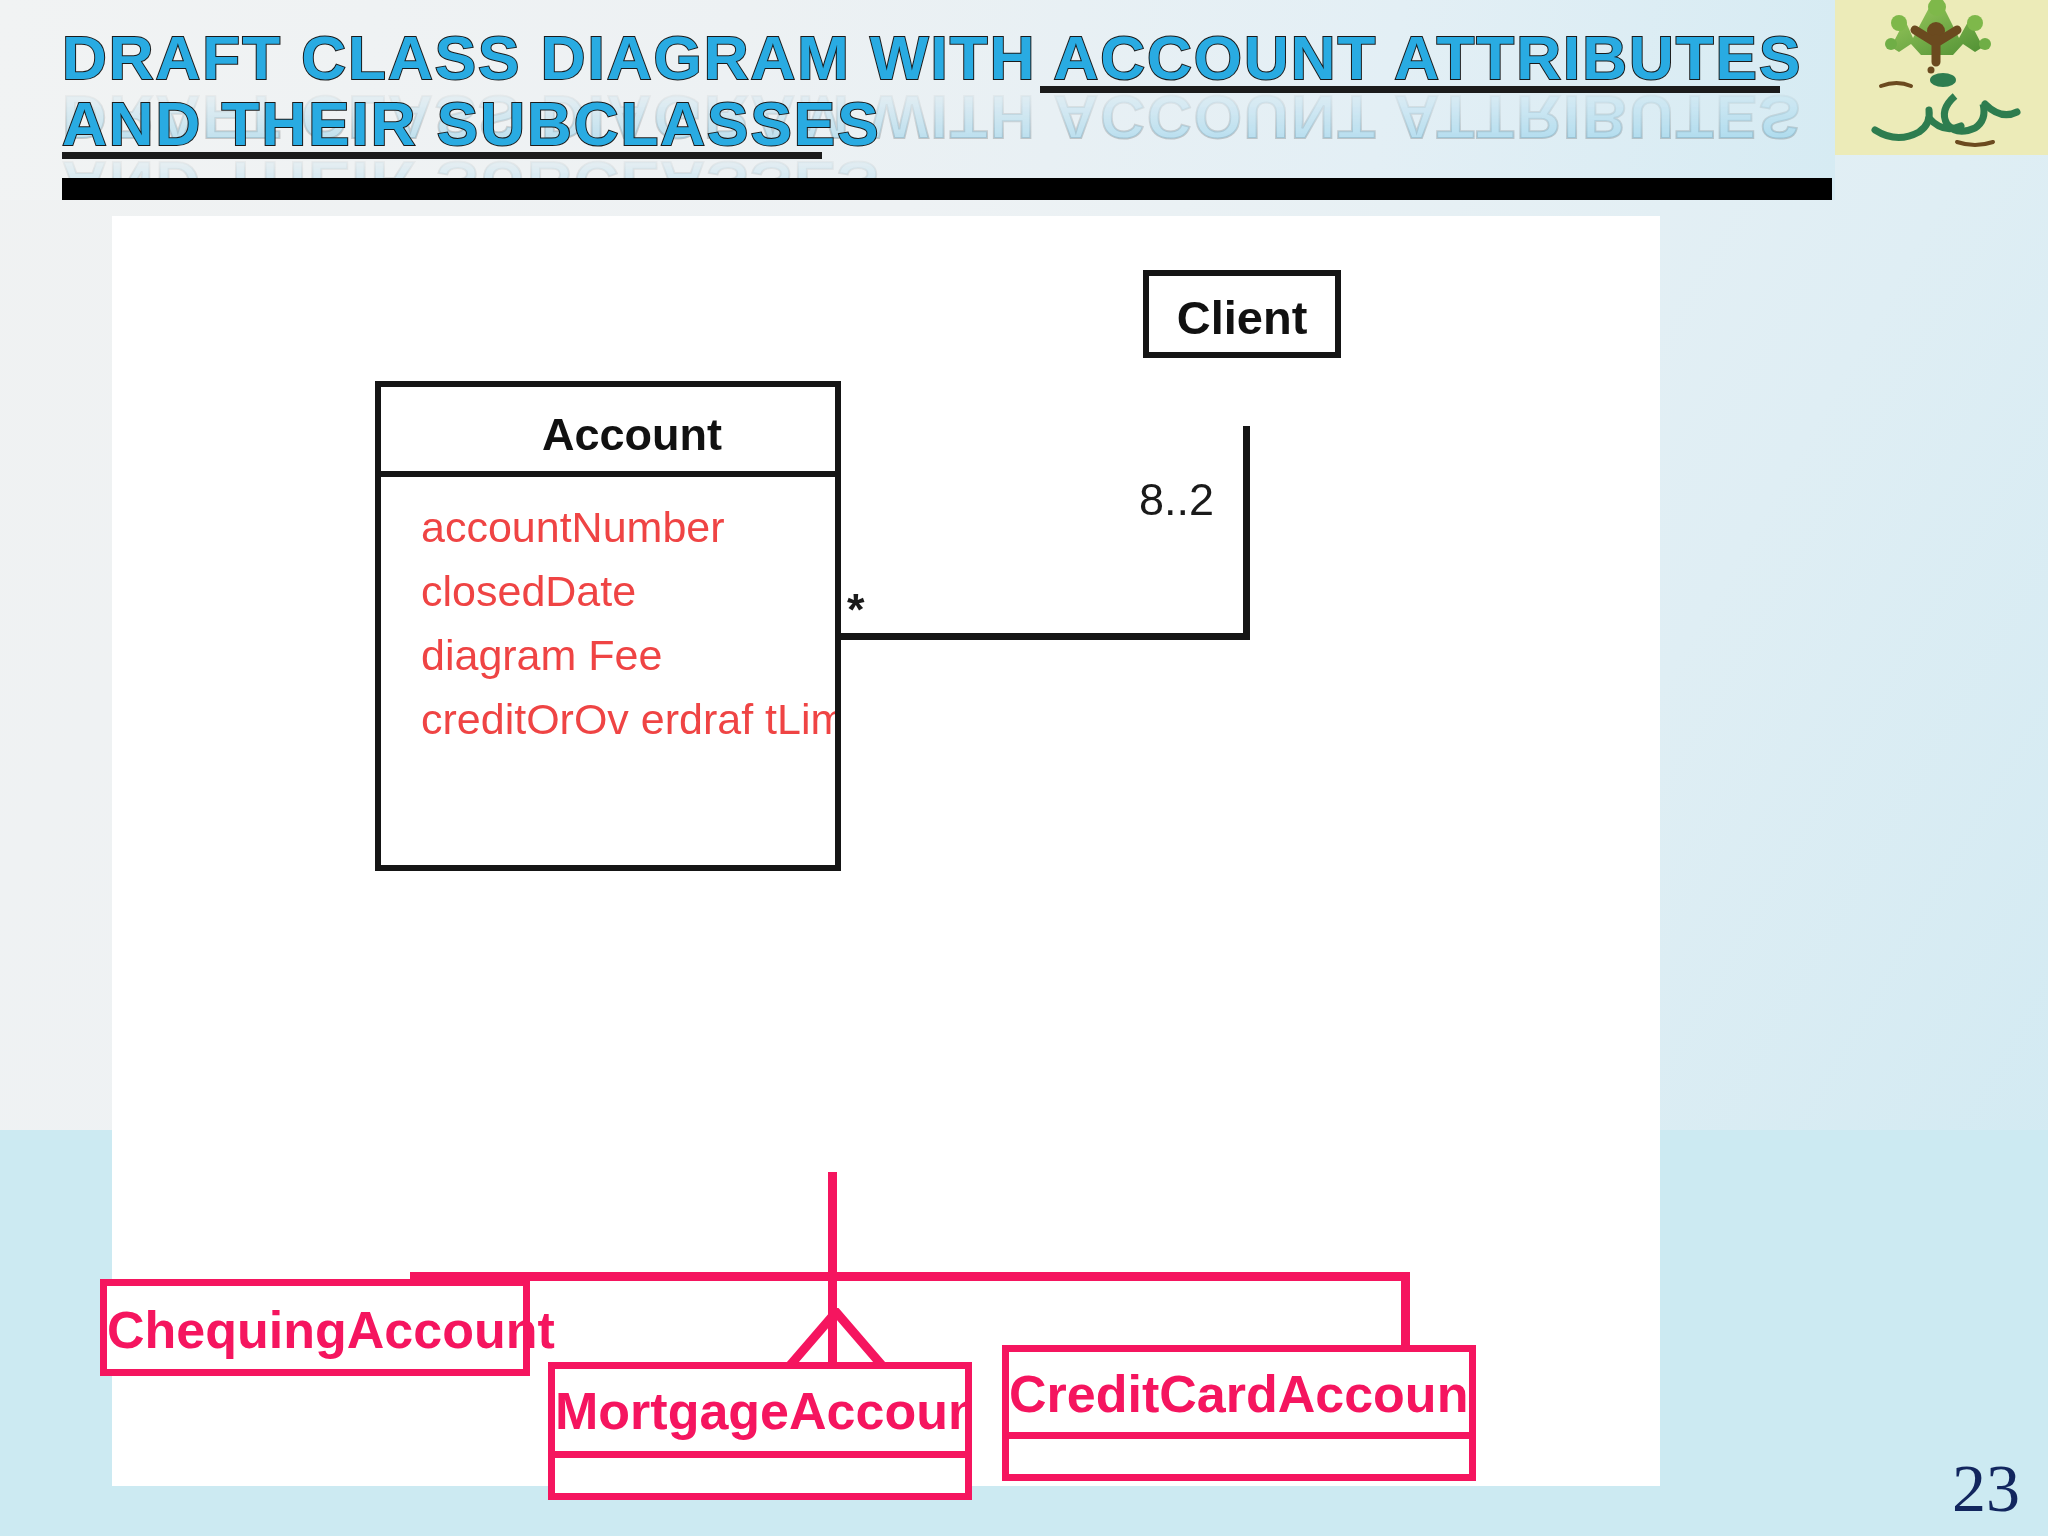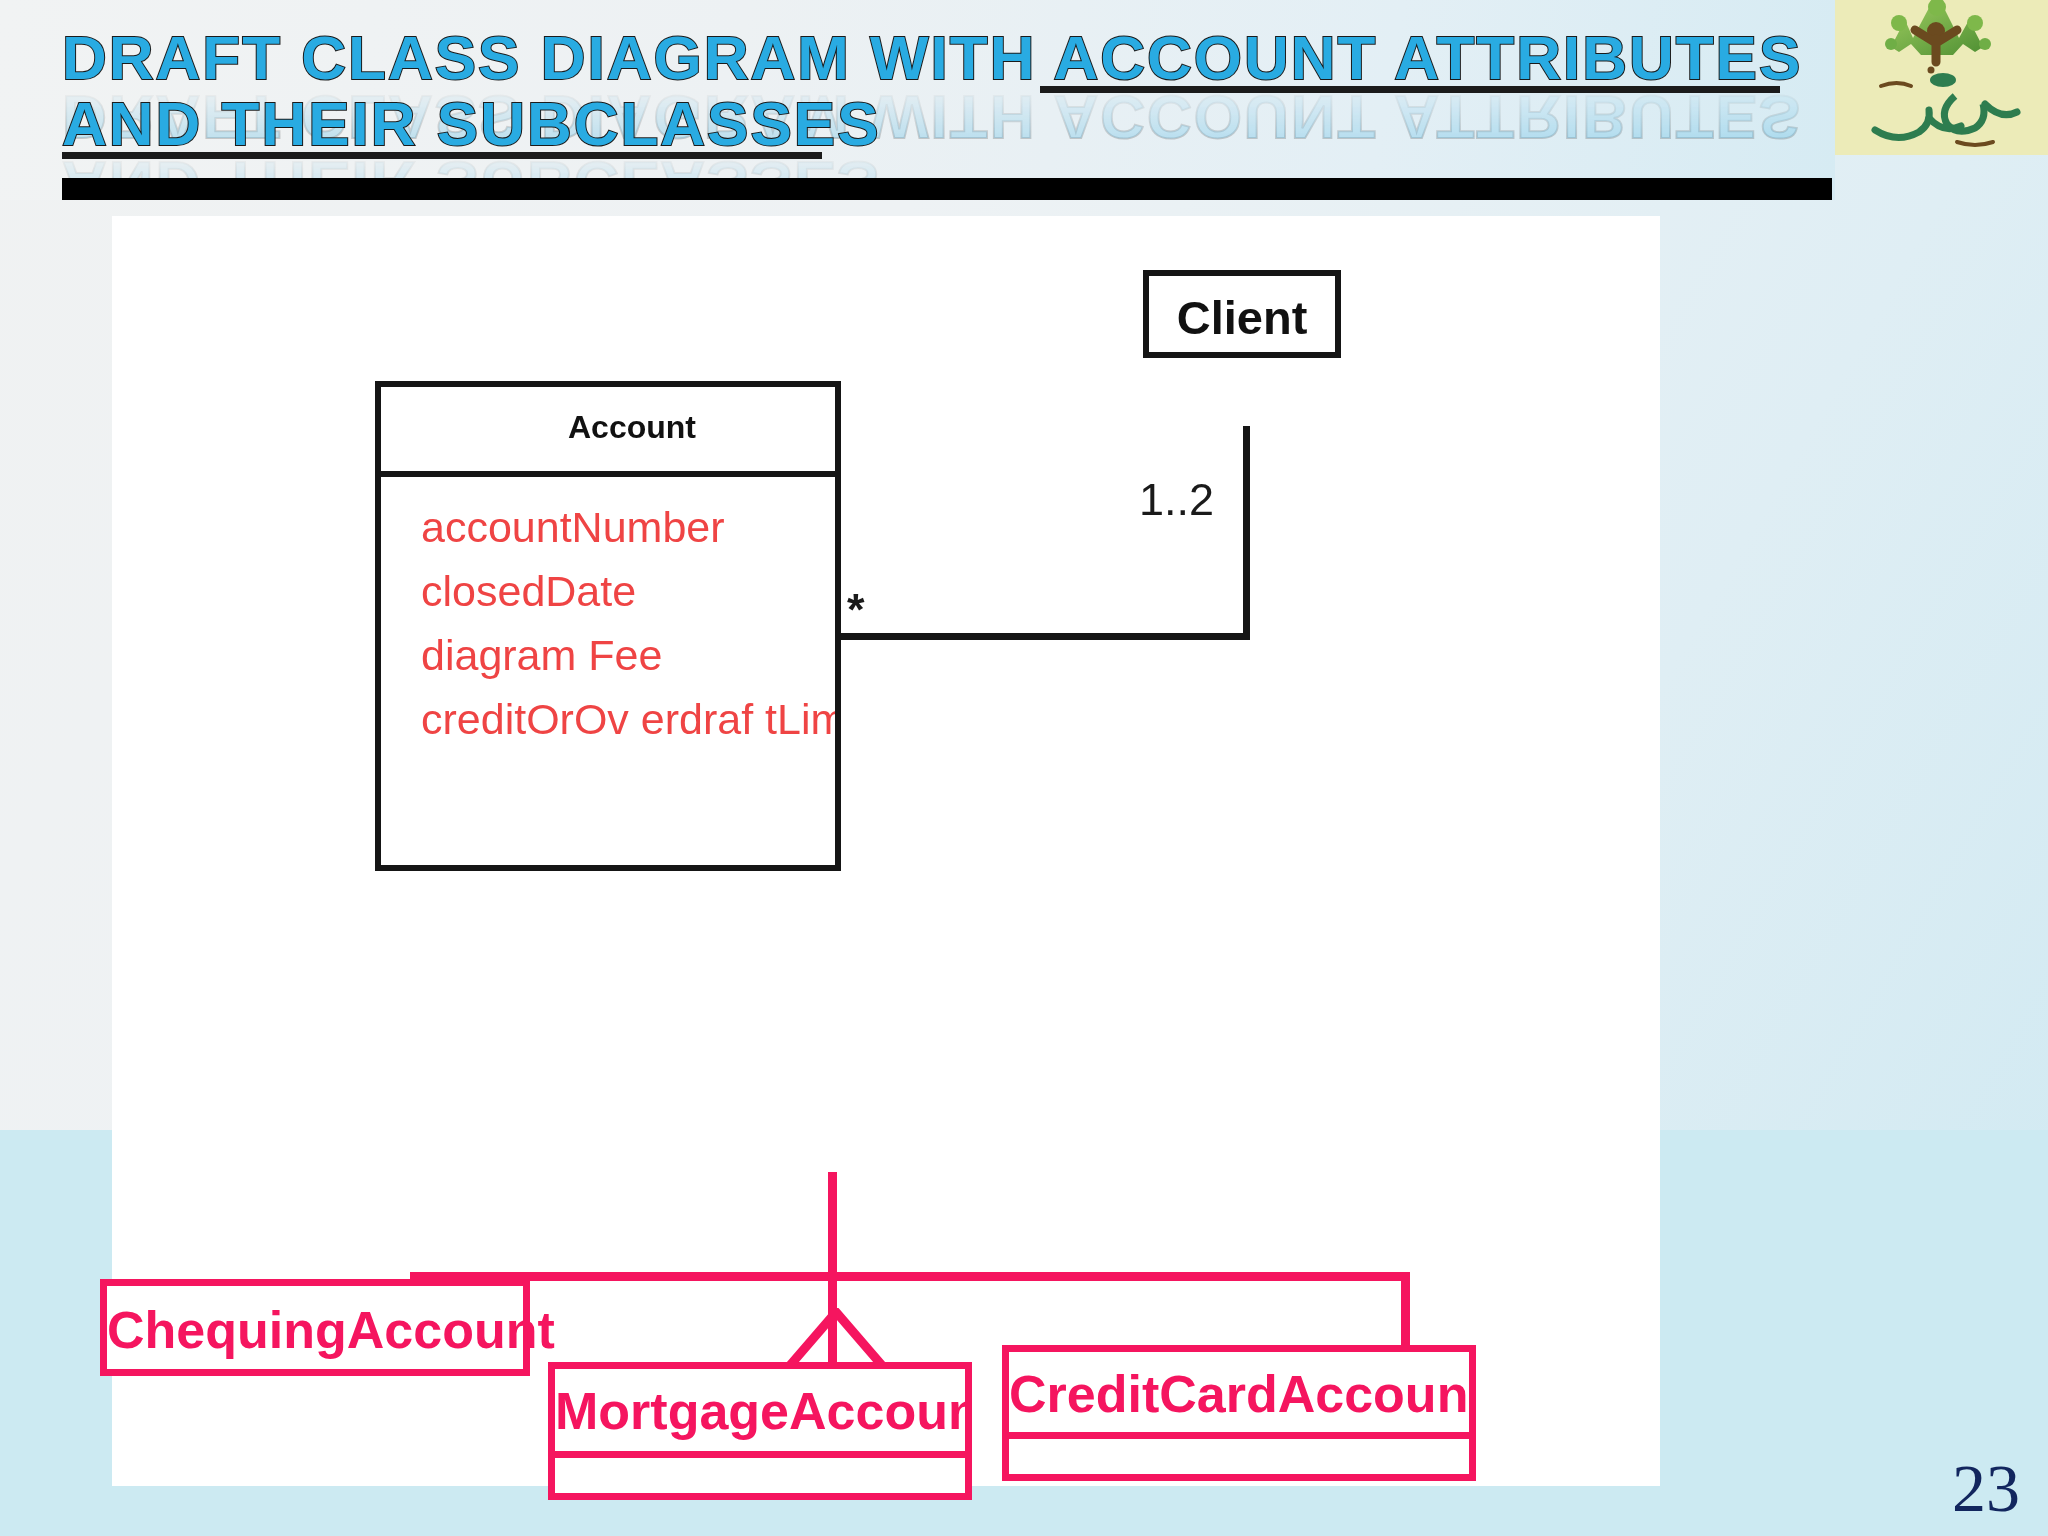--- a/index.html
+++ b/index.html
@@ -194,27 +194,27 @@
   <div id="canvas">
 
     <div class="conn conn-black" style="left:1131px; top:210px; width:7px; height:213px;"></div>
 
     <div class="conn conn-black" style="left:718px; top:417px; width:420px; height:7px;"></div>
 
     <div class="uml-box box-black" style="left:1031px; top:54px; width:198px; height:88px;">
       <div class="cls-name-black" style="top:14px; font-size:47px;">Client</div>
     </div>
 
-    <div class="label-black" style="left:1027px; top:258px; font-size:45px;">1..2</div>
+    <div class="label-black" style="left:1027px; top:258px; font-size:45px;">8..2</div>
 
 
     <div class="label-black" style="left:735px; top:368px; font-size:45px; font-weight:bold;">*</div>
 
     <div class="uml-box box-black" style="left:263px; top:165px; width:466px; height:490px;">
-      <div class="cls-name-black" style="top:22px; font-size:32px;margin-left:48px;">Account</div>
+      <div class="cls-name-black" style="top:22px; font-size:45px;margin-left:48px;">Account</div>
       <div class="compart-div-black" style="top:84px;"></div>
       <div class="attr-list" style="top:108px;">
         <div>accountNumber</div>
         <div>closedDate</div>
         <div>diagram Fee</div>
         <div>creditOrOv erdraf tLimit</div>
       </div>
     </div>
 
     <svg id="gen-triangle" viewBox="0 0 108 66">

